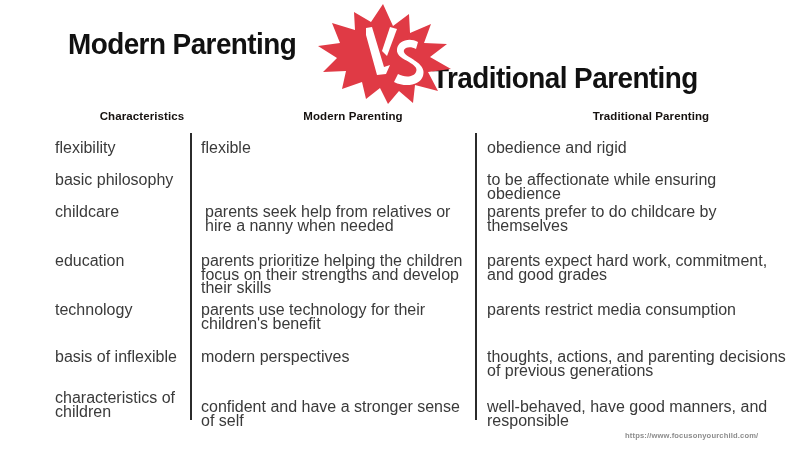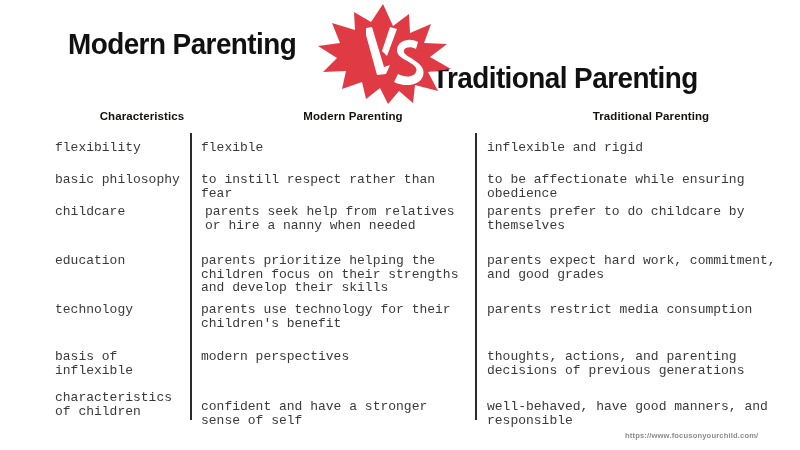--- a/index.html
+++ b/index.html
@@ -78,24 +78,24 @@
     top: 33px;
     width: 1.6px;
     height: 287px;
     background: #2b2b2b;
   }
   #divider-left  { left: 190px; }
   #divider-right { left: 475px; }
 
   .cell {
     position: absolute;
-    font-size: 13px;
+    font-size: 16px;
     line-height: 13.6px;
     color: #3a3a3a;
-    font-family: Liberation Mono, monospace;
+    font-family: Liberation Sans, sans-serif;
   }
   .cell.c-char { left: 55px;  width: 128px; }
   .cell.c-mod  { left: 201px; width: 268px; }
   .cell.c-mod.indent { left: 205px; }
   .cell.c-trad { left: 487px; width: 300px; }
 
   
   #footer-url {
     position: absolute;
     left: 625px;
@@ -136,24 +136,23 @@
 
   <div class="col-header" id="header-characteristics">Characteristics</div>
   <div class="col-header" id="header-modern">Modern Parenting</div>
   <div class="col-header" id="header-traditional">Traditional Parenting</div>
 
   <div class="divider" id="divider-left"></div>
   <div class="divider" id="divider-right"></div>
 
   <div class="cell c-char" style="top:41px">flexibility</div>
   <div class="cell c-mod" style="top:41px">flexible</div>
-  <div class="cell c-trad" style="top:41px">inflexible and rigid</div>
+  <div class="cell c-trad" style="top:41px">obedience and rigid</div>
 
   <div class="cell c-char" style="top:73px">basic philosophy</div>
-  <div class="cell c-mod" style="top:73px">to instill respect rather than fear</div>
   <div class="cell c-trad" style="top:73px">to be affectionate while ensuring obedience</div>
 
   <div class="cell c-char" style="top:105px">childcare</div>
   <div class="cell c-mod indent" style="top:105px">parents seek help from relatives or hire a nanny when needed</div>
   <div class="cell c-trad" style="top:105px">parents prefer to do childcare by themselves</div>
 
   <div class="cell c-char" style="top:154px">education</div>
   <div class="cell c-mod" style="top:154px">parents prioritize helping the children focus on their strengths and develop their skills</div>
   <div class="cell c-trad" style="top:154px">parents expect hard work, commitment, and good grades</div>
 

